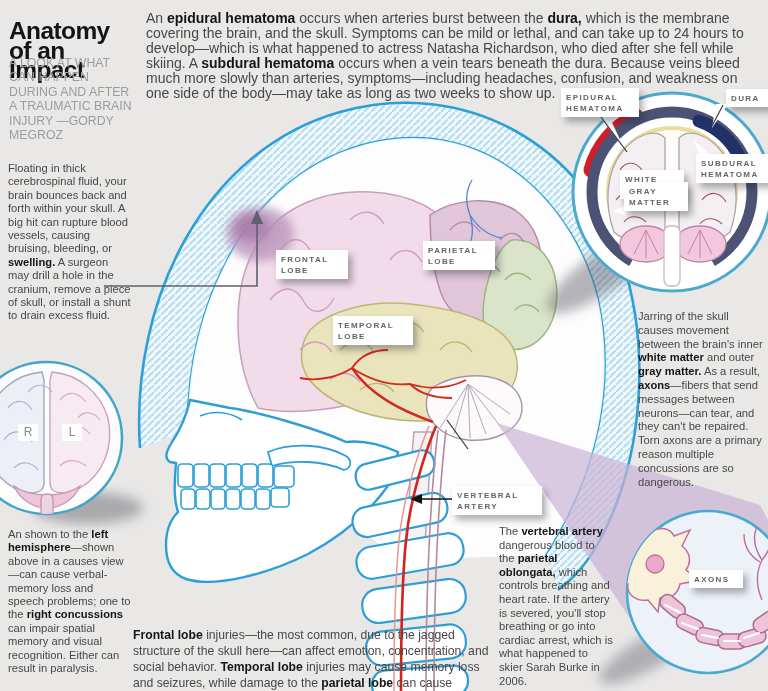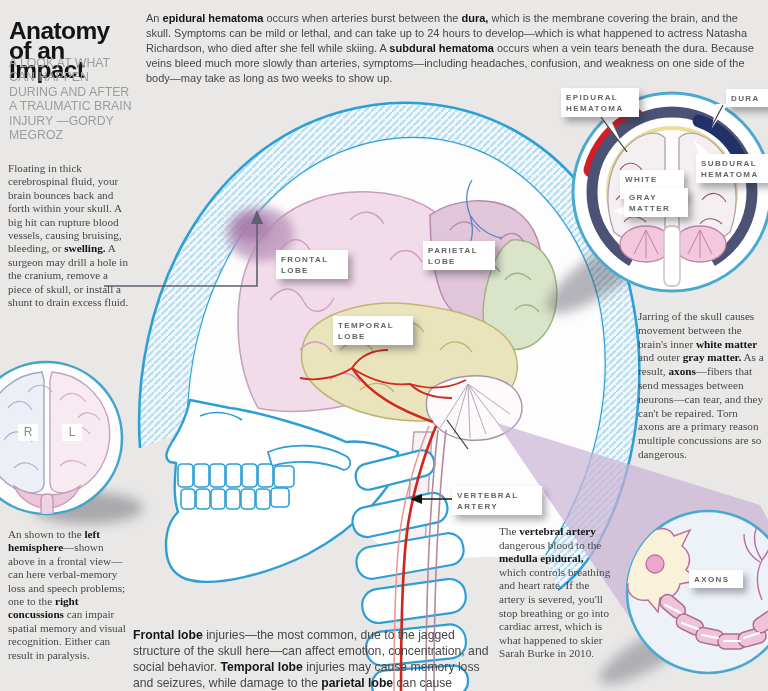--- a/index.html
+++ b/index.html
@@ -1,22 +1,22 @@
 <!DOCTYPE html>
 <html><head>
 <meta charset="utf-8">
 <style>
   html,body{margin:0;padding:0;background:#d0d0d0;}
   .stage{position:relative;width:768px;height:691px;background:#e9e8e7;overflow:hidden;
          font-family:"Liberation Sans",sans-serif;}
   svg{position:absolute;left:0;top:0;}
   .txt{position:absolute;color:#474747;}
   .txt b{color:#151515;}
-  .small{font-size:11.2px;line-height:13.4px;font-family:Liberation Serif, serif;}
-  .intro{font-size:11px;line-height:15px;}
+  .small{font-size:11.2px;line-height:13.4px;}
+  .intro{font-size:14px;line-height:15px;}
   .bottomtxt{font-size:12.2px;line-height:16px;}
   .title{position:absolute;left:9px;top:5px;width:112px;font-size:24.5px;line-height:19.5px;
          font-weight:bold;letter-spacing:-0.6px;color:#141414;}
   .subtitle{position:absolute;left:9px;top:56px;width:126px;font-size:12.3px;line-height:14.4px;
             color:#9c9c9c;}
   .lbl{position:absolute;background:#fff;color:#656565;font-size:8px;font-weight:bold;
        letter-spacing:1.4px;line-height:1.4;padding:4px 5px 3px;text-transform:uppercase;
        box-shadow:4px 5px 7px rgba(25,25,40,.35);}
   .hemiletter{position:absolute;width:20px;height:17px;background:rgba(255,255,255,.92);
               color:#8b8b8b;font-size:12px;text-align:center;line-height:17px;}
@@ -274,35 +274,35 @@
     <polygon points="700,156 713,156 694,141" fill="#ffffff"></polygon>
   </svg>
 
   <h1 class="title">Anatomy of an Impact</h1>
   <div class="subtitle">A LOOK AT WHAT CAN HAPPEN DURING AND AFTER A TRAUMATIC BRAIN INJURY —GORDY MEGROZ</div>
 
   <div class="txt intro" style="left:146px;top:11px;width:618px"><span>An </span><b>epidural hematoma</b><span> occurs when arteries burst between the </span><b>dura,</b><span> which is the membrane covering the brain, and the skull. Symptoms can be mild or lethal, and can take up to 24 hours to develop—which is what happened to actress Natasha Richardson, who died after she fell while skiing. A </span><b>subdural hematoma</b><span> occurs when a vein tears beneath the dura. Because veins bleed much more slowly than arteries, symptoms—including headaches, confusion, and weakness on one side of the body—may take as long as two weeks to show up.</span></div>
 
   <div class="txt small" style="left:8px;top:162px;width:124px"><span>Floating in thick cerebrospinal fluid, your brain bounces back and forth within your skull. A big hit can rupture blood vessels, causing bruising, bleeding, or </span><b>swelling.</b><span> A surgeon may drill a hole in the cranium, remove a piece of skull, or install a shunt to drain excess fluid.</span></div>
 
-  <div class="txt small" style="left:8px;top:528px;width:124px"><span>An shown to the </span><b>left hemisphere</b><span>—shown above in a frontal view—can here verbal-memory loss and speech problems; one to the </span><b>right concussions</b><span> can impair spatial memory and visual recognition. Either can result in paralysis.</span></div>
+  <div class="txt small" style="left:8px;top:528px;width:124px"><span>An shown to the </span><b>left hemisphere</b><span>—shown above in a causes view—can cause verbal-memory loss and speech problems; one to the </span><b>right concussions</b><span> can impair spatial memory and visual recognition. Either can result in paralysis.</span></div>
 
   <div class="txt small" style="left:638px;top:310px;width:127px;line-height:13.8px"><span>Jarring of the skull causes movement between the brain's inner </span><b>white matter</b><span> and outer </span><b>gray matter.</b><span> As a result, </span><b>axons</b><span>—fibers that send messages between neurons—can tear, and they can't be repaired. Torn axons are a primary reason multiple concussions are so dangerous.</span></div>
 
-  <div class="txt small" style="left:499px;top:525px;width:114px;line-height:13.6px"><span>The </span><b>vertebral artery</b><span> dangerous blood to the </span><b>medulla epidural,</b><span> which controls breathing and heart rate. If the artery is severed, you'll stop breathing or go into cardiac arrest, which is what happened to skier Sarah Burke in 2010.</span></div>
+  <div class="txt small" style="left:499px;top:525px;width:114px;line-height:13.6px"><span>The </span><b>vertebral artery</b><span> dangerous blood to the </span><b>parietal oblongata,</b><span> which controls breathing and heart rate. If the artery is severed, you'll stop breathing or go into cardiac arrest, which is what happened to skier Sarah Burke in 2006.</span></div>
 
   <div class="txt bottomtxt" style="left:133px;top:627px;width:365px"><b>Frontal lobe</b><span> injuries—the most common, due to the jagged structure of the skull here—can affect emotion, concentration, and social behavior. </span><b>Temporal lobe</b><span> injuries may cause memory loss and seizures, while damage to the </span><b>parietal lobe</b><span> can cause numbness and distractibility.</span></div>
 
   <div class="lbl" style="left:276px;top:250px;width:62px">FRONTAL LOBE</div>
   <div class="lbl" style="left:423px;top:241px;width:62px">PARIETAL LOBE</div>
   <div class="lbl" style="left:333px;top:316px;width:70px">TEMPORAL LOBE</div>
   <div class="lbl" style="left:452px;top:486px;width:80px">VERTEBRAL ARTERY</div>
   <div class="lbl" style="left:561px;top:88px;width:68px">EPIDURAL HEMATOMA</div>
   <div class="lbl" style="left:726px;top:89px;width:42px">DURA</div>
   <div class="lbl" style="left:696px;top:154px;width:68px">SUBDURAL HEMATOMA</div>
   <div class="lbl" style="left:620px;top:170px;width:54px">WHITE MATTER</div>
-  <div class="lbl" style="left:624px;top:188px;width:54px">GRAY MATTER</div>
+  <div class="lbl" style="left:624px;top:182px;width:54px">GRAY MATTER</div>
   <div class="lbl" style="left:689px;top:570px;width:44px">AXONS</div>
 
   <div class="hemiletter" style="left:18px;top:424px">R</div>
   <div class="hemiletter" style="left:62px;top:424px">L</div>
 
 </div>
 
 </body></html>

